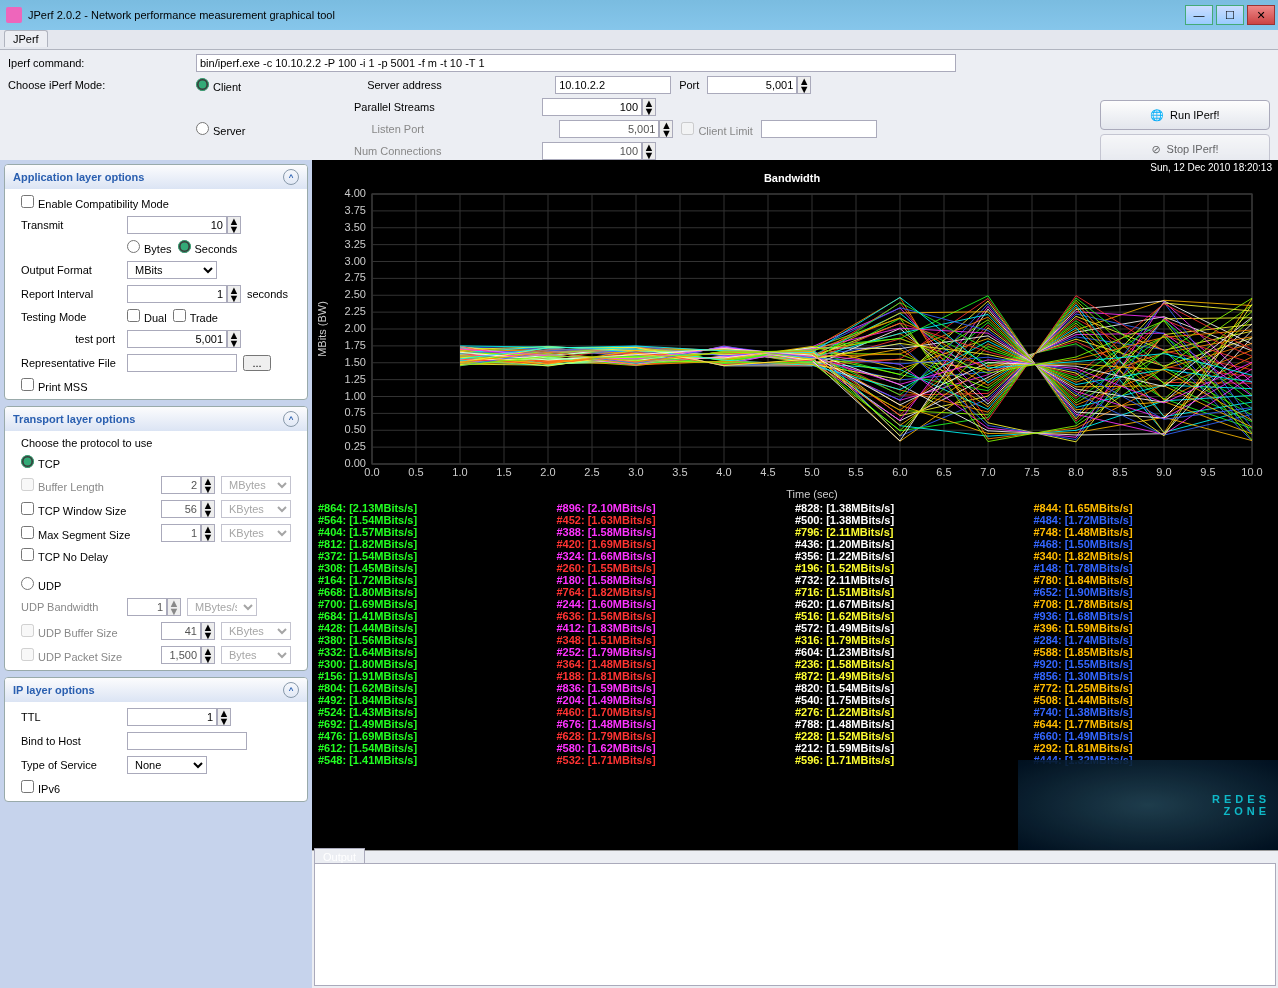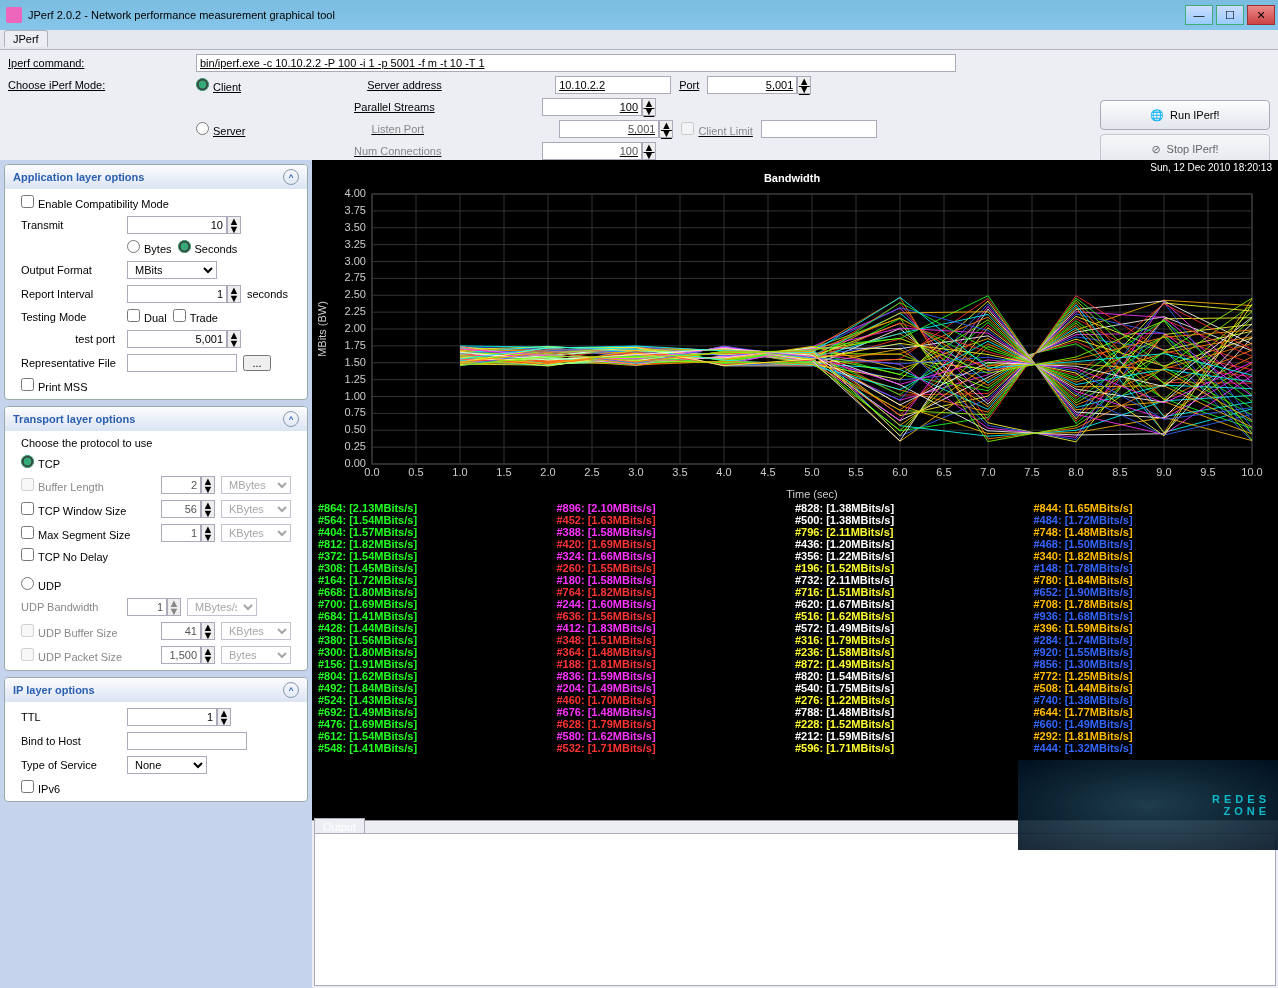--- a/index.html
+++ b/index.html
@@ -32,21 +32,21 @@
 .panel-body { padding:6px 16px; display:flex; flex-direction:column; gap:6px;}
 .subrow { display:flex; align-items:center; gap:6px;}
 .sublabel { width:100px; }
 .content { flex:1; background:#000; color:#fff; position:relative; display:flex; flex-direction:column;}
 .datestamp { position:absolute; right:6px; top:2px; color:#fff; font-size:10px;}
 .chart-area { height:340px; padding-top:4px;}
 svg { display:block; }
 .legend-grid { flex:1; overflow:auto; padding:2px 6px; font-family:"Lucida Console",monospace; font-size:11px; font-weight:bold; }
 .legend-row { display:flex; }
 .legend-cell { flex:1; white-space:nowrap; }
-.output-panel { height:168px; background:#eceef3; border-top:1px solid #999; display:flex; flex-direction:column;}
+.output-panel { height:138px; background:#eceef3; border-top:1px solid #999; display:flex; flex-direction:column;}
 .output-tab { padding:2px 8px; border:1px solid #aab; border-bottom:none; width:50px; text-align:center; margin-left:2px; background:#eceef3;}
 .output-body { flex:1; background:#fff; border:1px solid #aab; margin:0 2px 2px 2px; padding:4px; font-family:"Lucida Console",monospace; font-size:11px; white-space:pre; overflow:auto;}
 .watermark { position:absolute; right:0; bottom:138px; width:260px; height:90px; background:radial-gradient(#245,#012); color:#1cd; font-family:monospace; font-size:28px; font-weight:bold; letter-spacing:4px; display:flex; align-items:center; justify-content:flex-end; padding-right:8px; opacity:0.9; pointer-events:none;}
 .unit-select { width:70px;}
 .disabled-text { color:#888; }
 </style>
 </head>
 <body>
 
 <div class="titlebar">
@@ -56,21 +56,21 @@
     <div class="tbbtn">—</div>
     <div class="tbbtn">☐</div>
     <div class="tbbtn close">✕</div>
   </div>
 </div>
 
 <div class="tabbar">
   <span class="tab">JPerf</span>
 </div>
 
-<div class="command-area" style="position:relative; height:110px;text-decoration:underline;">
+<div class="command-area" style="position:relative; height:110px;">
   <div class="row">
     <span class="label">Iperf command:</span>
     <input type="text" style="width: 760px;" value="bin/iperf.exe -c 10.10.2.2 -P 100 -i 1 -p 5001 -f m -t 10 -T 1">
   </div>
   <div class="row">
     <span class="label">Choose iPerf Mode:</span>
     <label><input type="radio" class="radio" checked="" style=""><span>Client</span></label>
     <span style="width:110px;"></span>
     <span style="width:180px;">Server address</span>
     <input type="text" style="width: 116px;" value="10.10.2.2">
@@ -531,20 +531,26 @@
           <div class="legend-cell"><span style="color:#fff">#572:</span> <span style="color:#fff">[1.49MBits/s]</span></div>
           <div class="legend-cell"><span style="color:#fb0">#396:</span> <span style="color:#fb0">[1.59MBits/s]</span></div>
         </div>
         <div class="legend-row">
           <div class="legend-cell"><span style="color:#2f2">#380:</span> <span style="color:#2f2">[1.56MBits/s]</span></div>
           <div class="legend-cell"><span style="color:#f33">#348:</span> <span style="color:#f33">[1.51MBits/s]</span></div>
           <div class="legend-cell"><span style="color:#ff3">#316:</span> <span style="color:#ff3">[1.79MBits/s]</span></div>
           <div class="legend-cell"><span style="color:#36f">#284:</span> <span style="color:#36f">[1.74MBits/s]</span></div>
         </div>
         <div class="legend-row">
+          <div class="legend-cell"><span style="color:#2f2">#332:</span> <span style="color:#2f2">[1.64MBits/s]</span></div>
+          <div class="legend-cell"><span style="color:#f3f">#252:</span> <span style="color:#f3f">[1.79MBits/s]</span></div>
+          <div class="legend-cell"><span style="color:#fff">#604:</span> <span style="color:#fff">[1.23MBits/s]</span></div>
+          <div class="legend-cell"><span style="color:#fb0">#588:</span> <span style="color:#fb0">[1.85MBits/s]</span></div>
+        </div>
+        <div class="legend-row">
           <div class="legend-cell"><span style="color:#2f2">#300:</span> <span style="color:#2f2">[1.80MBits/s]</span></div>
           <div class="legend-cell"><span style="color:#f33">#364:</span> <span style="color:#f33">[1.48MBits/s]</span></div>
           <div class="legend-cell"><span style="color:#ff3">#236:</span> <span style="color:#ff3">[1.58MBits/s]</span></div>
           <div class="legend-cell"><span style="color:#36f">#920:</span> <span style="color:#36f">[1.55MBits/s]</span></div>
         </div>
         <div class="legend-row">
           <div class="legend-cell"><span style="color:#2f2">#156:</span> <span style="color:#2f2">[1.91MBits/s]</span></div>
           <div class="legend-cell"><span style="color:#f33">#188:</span> <span style="color:#f33">[1.81MBits/s]</span></div>
           <div class="legend-cell"><span style="color:#ff3">#872:</span> <span style="color:#ff3">[1.49MBits/s]</span></div>
           <div class="legend-cell"><span style="color:#36f">#856:</span> <span style="color:#36f">[1.30MBits/s]</span></div>

